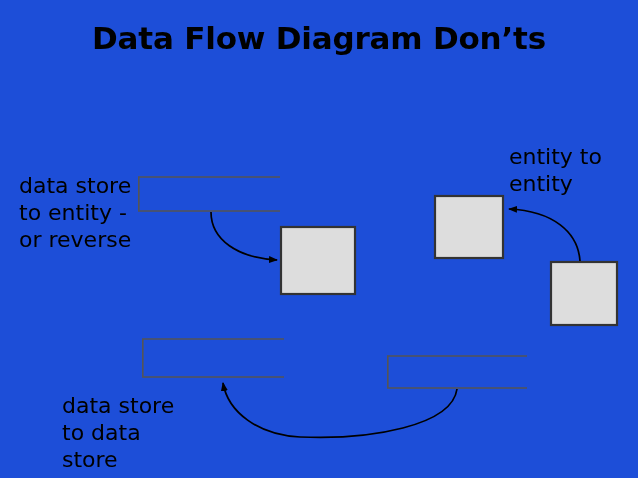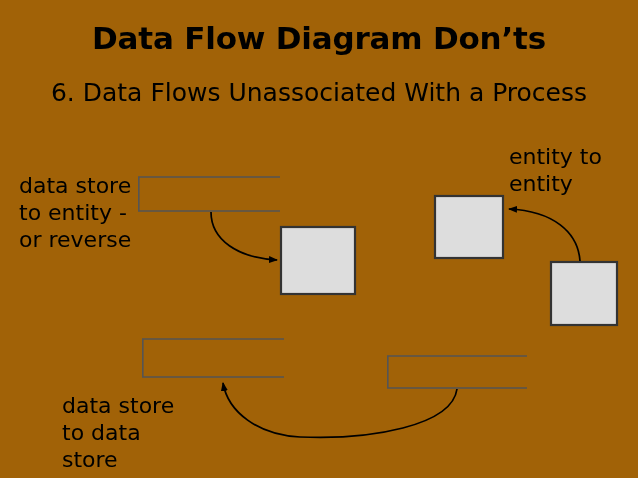--- a/index.html
+++ b/index.html
@@ -4,21 +4,21 @@
 <style>
   html, body {
     margin: 0;
     padding: 0;
     background: #ffffff;
   }
   #slide {
     position: relative;
     width: 638px;
     height: 478px;
-    background: #a16207;
+    background: #1d4ed8;
     overflow: hidden;
     font-family: "DejaVu Sans", sans-serif;
     color: #000000;
   }
   #title {
     position: absolute;
     left: 0;
     top: 22px;
     width: 638px;
     text-align: center;
@@ -65,21 +65,20 @@
     left: 62px;
     top: 392px;
   }
 </style>
 </head>
 <body>
 
 <div id="slide">
 
   <div id="title">Data Flow Diagram Don’ts</div>
-  <div id="subtitle">6. Data Flows Unassociated With a Process</div>
 
   <svg class="svg-layer" viewBox="0 0 638 478" xmlns="http://www.w3.org/2000/svg">
     <defs>
       <marker id="arrowhead" markerWidth="9" markerHeight="7" refX="8" refY="3.5" orient="auto" markerUnits="userSpaceOnUse">
         <polygon points="0 0, 9 3.5, 0 7" fill="#000000"></polygon>
       </marker>
     </defs>
 
     <g>
       <line x1="138" y1="177" x2="280" y2="177" stroke="#555555" stroke-width="1.6"></line>

